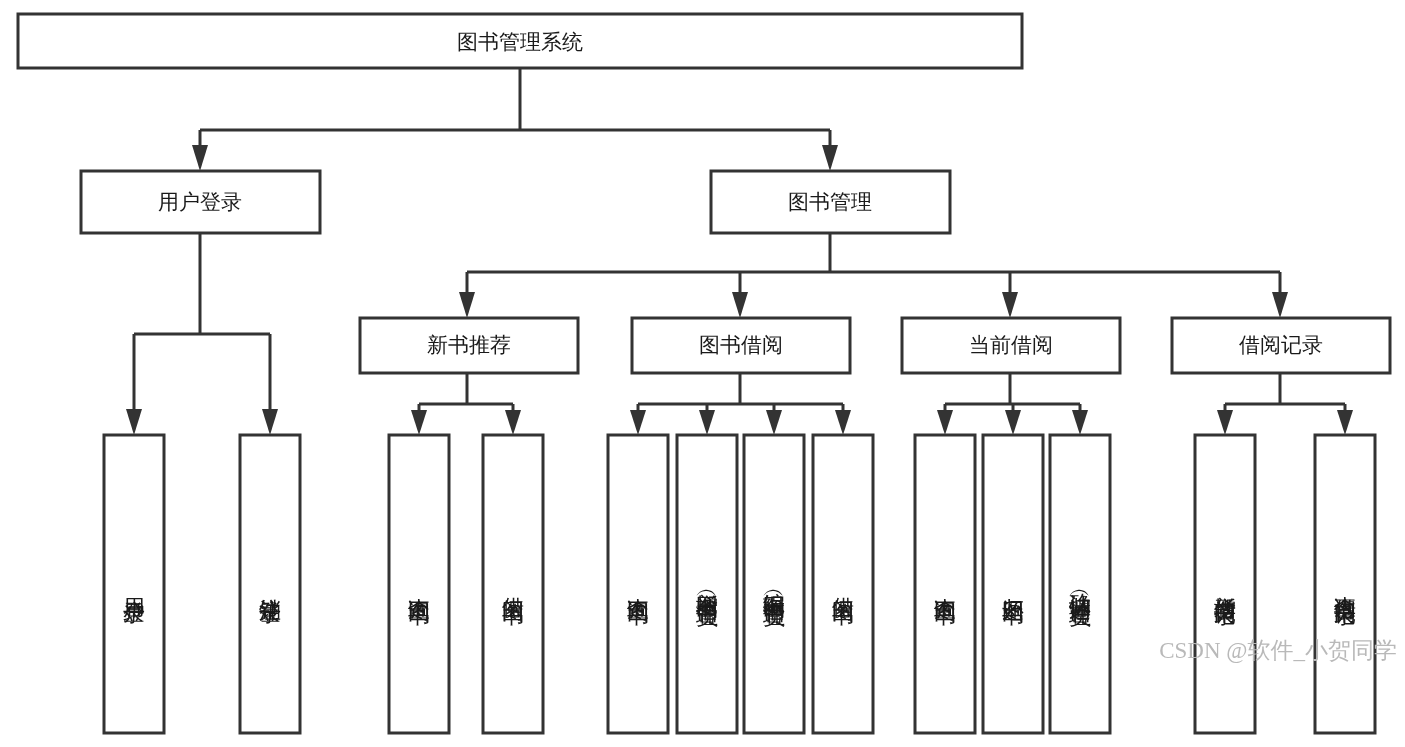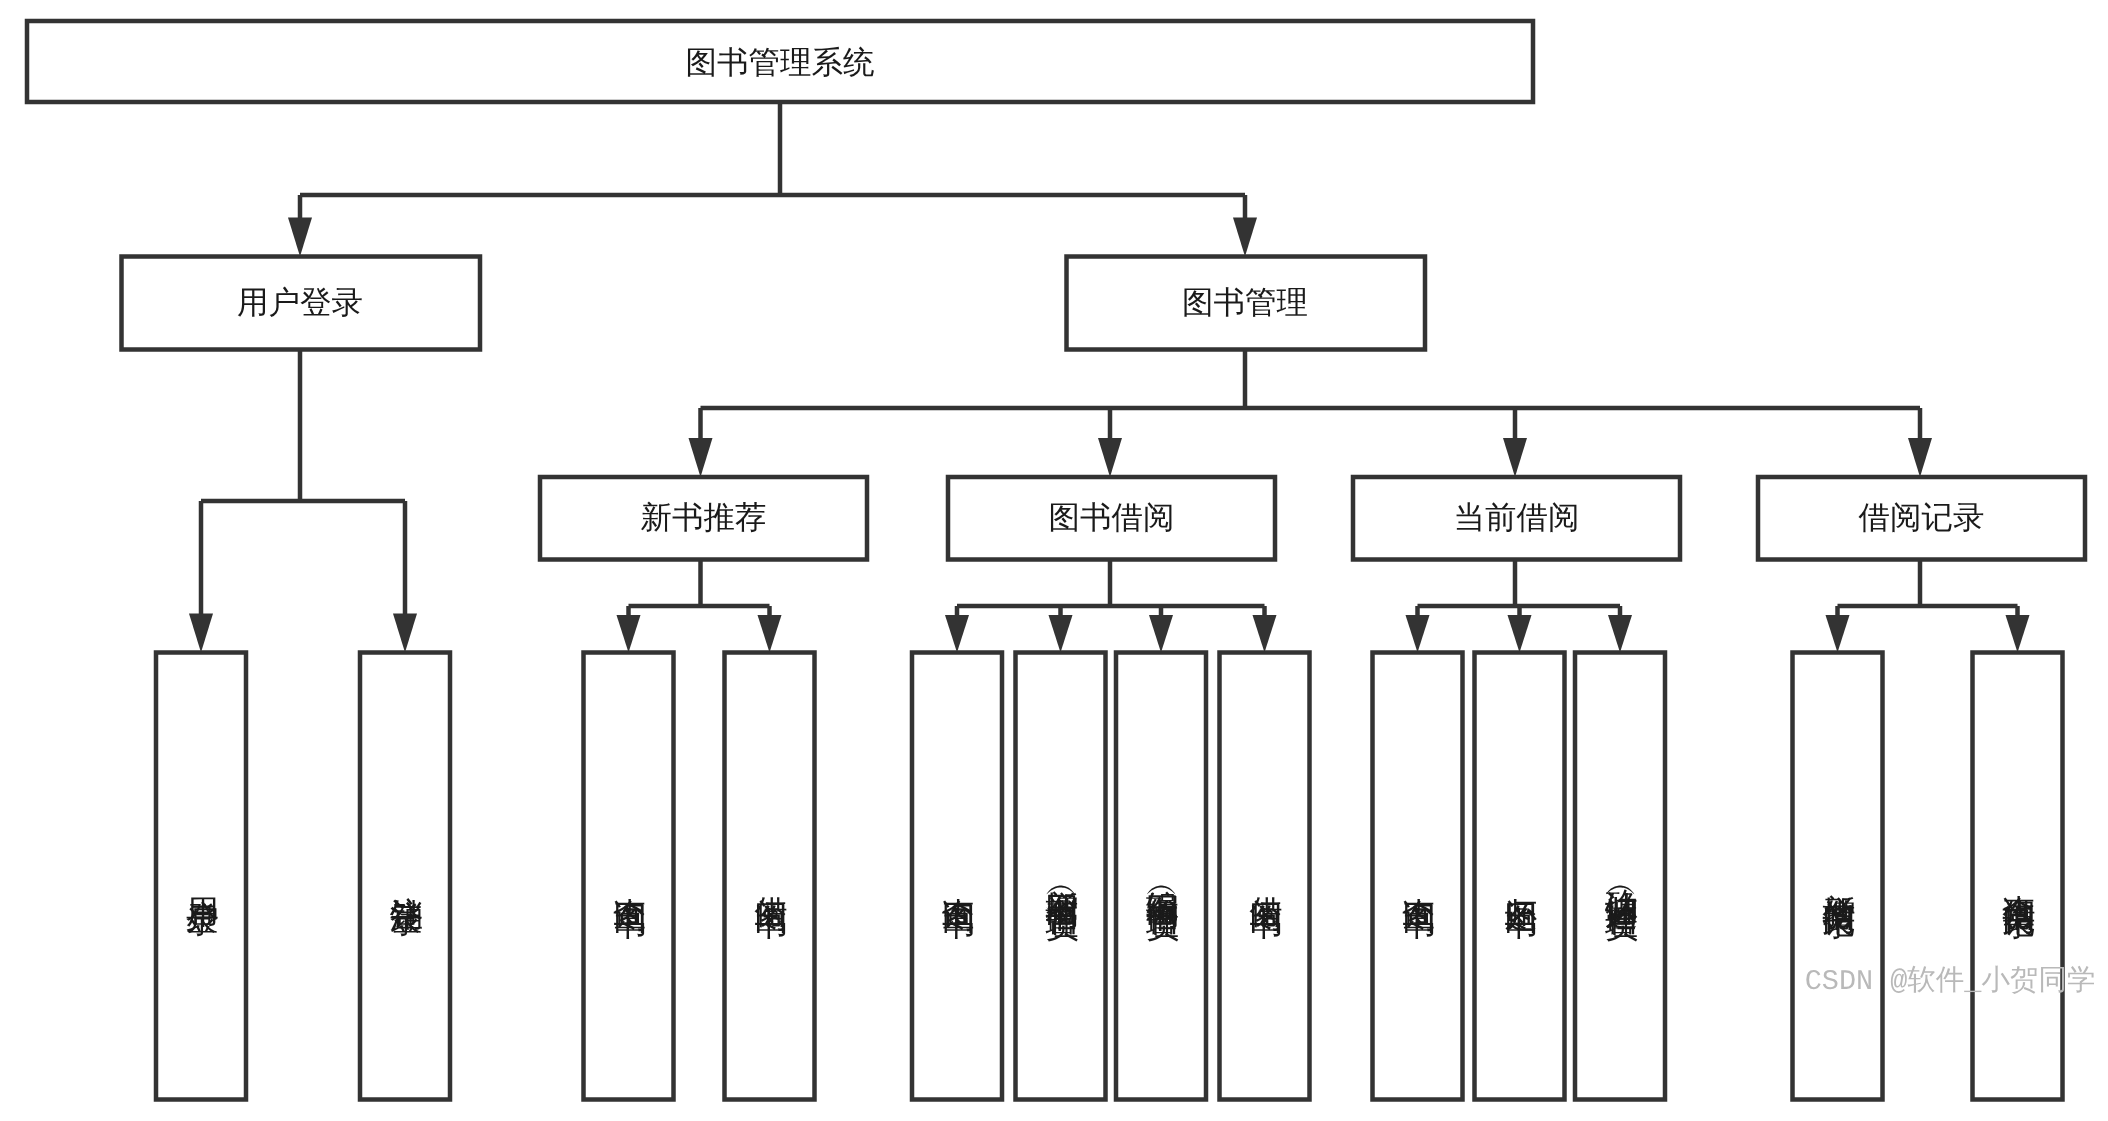--- a/index.html
+++ b/index.html
@@ -61,22 +61,22 @@
     font-size: 22px;
     line-height: 1.0;
     letter-spacing: 2px;
     color: #1a1a1a;
     white-space: nowrap;
   }
   .watermark {
     position: absolute;
     right: 8px;
     bottom: 4px;
-    font-family: Liberation Mono, monospace;
-    font-size: 19px;
+    font-family: Liberation Serif, serif;
+    font-size: 23px;
     color: #b9b9b9;
     white-space: nowrap;
     pointer-events: none;
   }
 </style>
 </head>
 <body>
 
 <div id="diagram-root">
 

